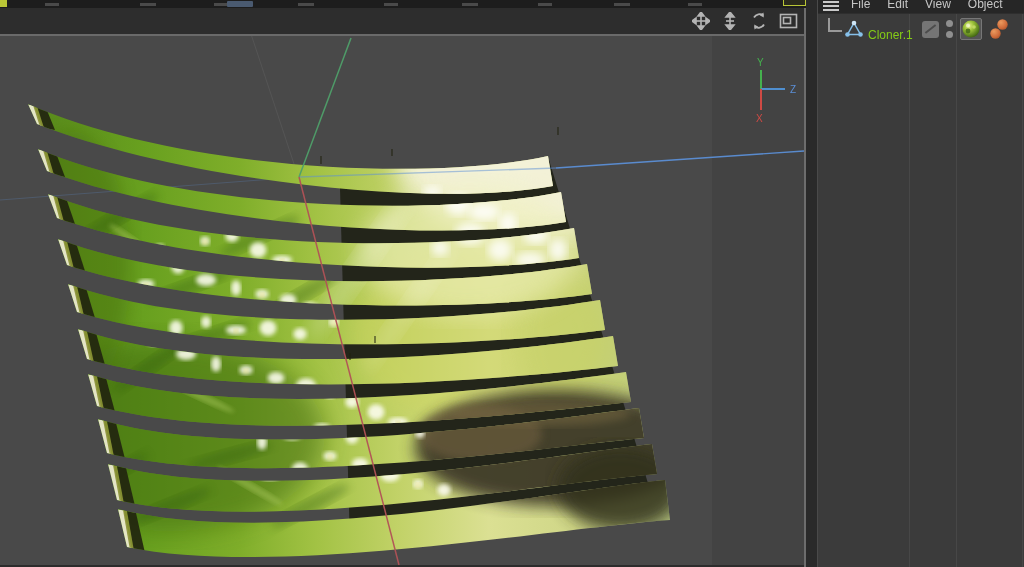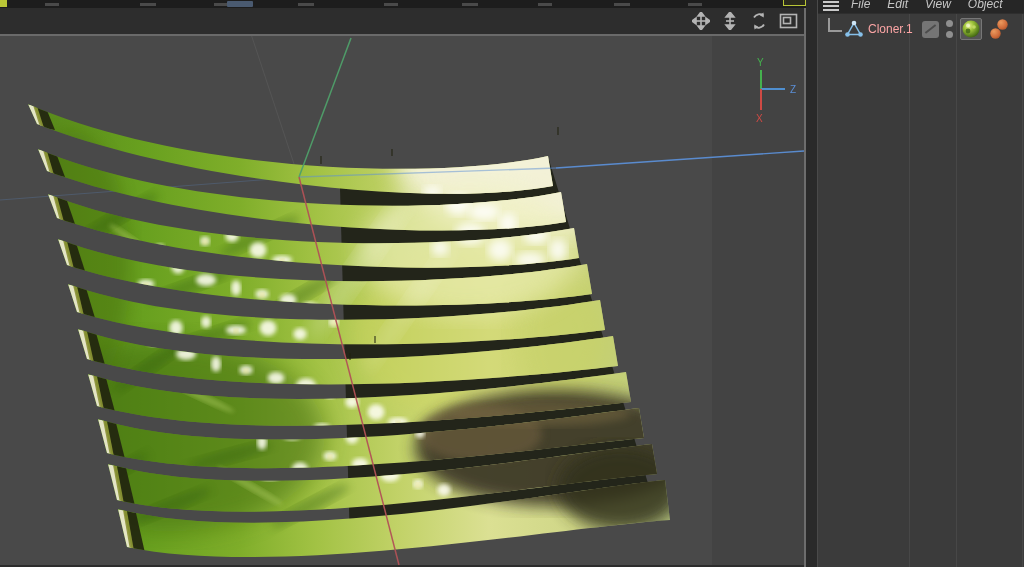--- a/index.html
+++ b/index.html
@@ -18,31 +18,31 @@
   .vp-tools{position:absolute;right:6px;top:3px;display:flex;gap:9px;align-items:center;}
   .vp-tool{width:20px;height:20px;display:flex;align-items:center;justify-content:center;cursor:pointer;}
   .vp-canvas{position:absolute;left:0;top:28px;width:804px;height:529px;background:#494949;overflow:hidden;}
   .vp-canvas svg{display:block;}
 
   
   .gutter{position:absolute;left:806px;top:0;width:12px;height:567px;background:#2a2a2a;border-right:1px solid #4a4a4a;box-sizing:border-box;}
 
   
   .panel{position:absolute;left:818px;top:0;width:206px;height:567px;background:#3b3b3b;}
-  .panel-menu{position:relative;height:13px;background:#262626;overflow:hidden;border-bottom:1px solid #2e2e2e;font-style:italic;}
+  .panel-menu{position:relative;height:13px;background:#262626;overflow:hidden;border-bottom:1px solid #2e2e2e;}
   .panel-menu .burger{position:absolute;left:4px;top:-1px;width:18px;height:14px;cursor:pointer;}
   .panel-menu .burger i{display:block;height:2px;background:#c9c9c9;margin:2px 1px 0 1px;}
   .panel-menu .items{position:absolute;left:33px;top:-3px;display:flex;gap:17px;}
   .panel-menu .items span{font-size:12px;color:#c6c6c6;cursor:pointer;white-space:nowrap;}
   .panel-body{position:relative;height:554px;}
   .col-div{position:absolute;top:0;bottom:0;width:1px;background:#474747;}
   .obj-row{position:absolute;left:0;top:2px;width:100%;height:30px;cursor:pointer;}
   .elbow{position:absolute;left:10px;top:2px;width:14px;height:14px;border-left:2px solid #9a9a9a;border-bottom:2px solid #9a9a9a;box-sizing:border-box;}
   .obj-icon{position:absolute;left:26px;top:3px;width:20px;height:20px;}
-  .obj-name{position:absolute;left:50px;top:6px;font-size:12px;color:#fca5a5;}
+  .obj-name{position:absolute;left:50px;top:12px;font-size:12px;color:#84cc16;}
   .tog-slash{position:absolute;left:104px;top:5px;width:17px;height:17px;background:#757575;border-radius:3px;cursor:pointer;}
   .tog-slash:after{content:"";position:absolute;left:2px;top:7px;width:13px;height:2px;background:#4c4c4c;transform:rotate(-38deg);}
   .tog-dots{position:absolute;left:128px;top:4px;width:8px;height:20px;cursor:pointer;}
   .tog-dots i{display:block;width:7px;height:7px;border-radius:50%;background:#8f8f8f;margin-bottom:4px;}
   .tag-mat{position:absolute;left:142px;top:2px;width:22px;height:22px;background:#555;border:1px solid #777;box-sizing:border-box;border-radius:2px;cursor:pointer;}
   .tag-orange{position:absolute;left:168px;top:1px;width:26px;height:26px;cursor:pointer;}
 </style>
 </head>
 <body>
 

